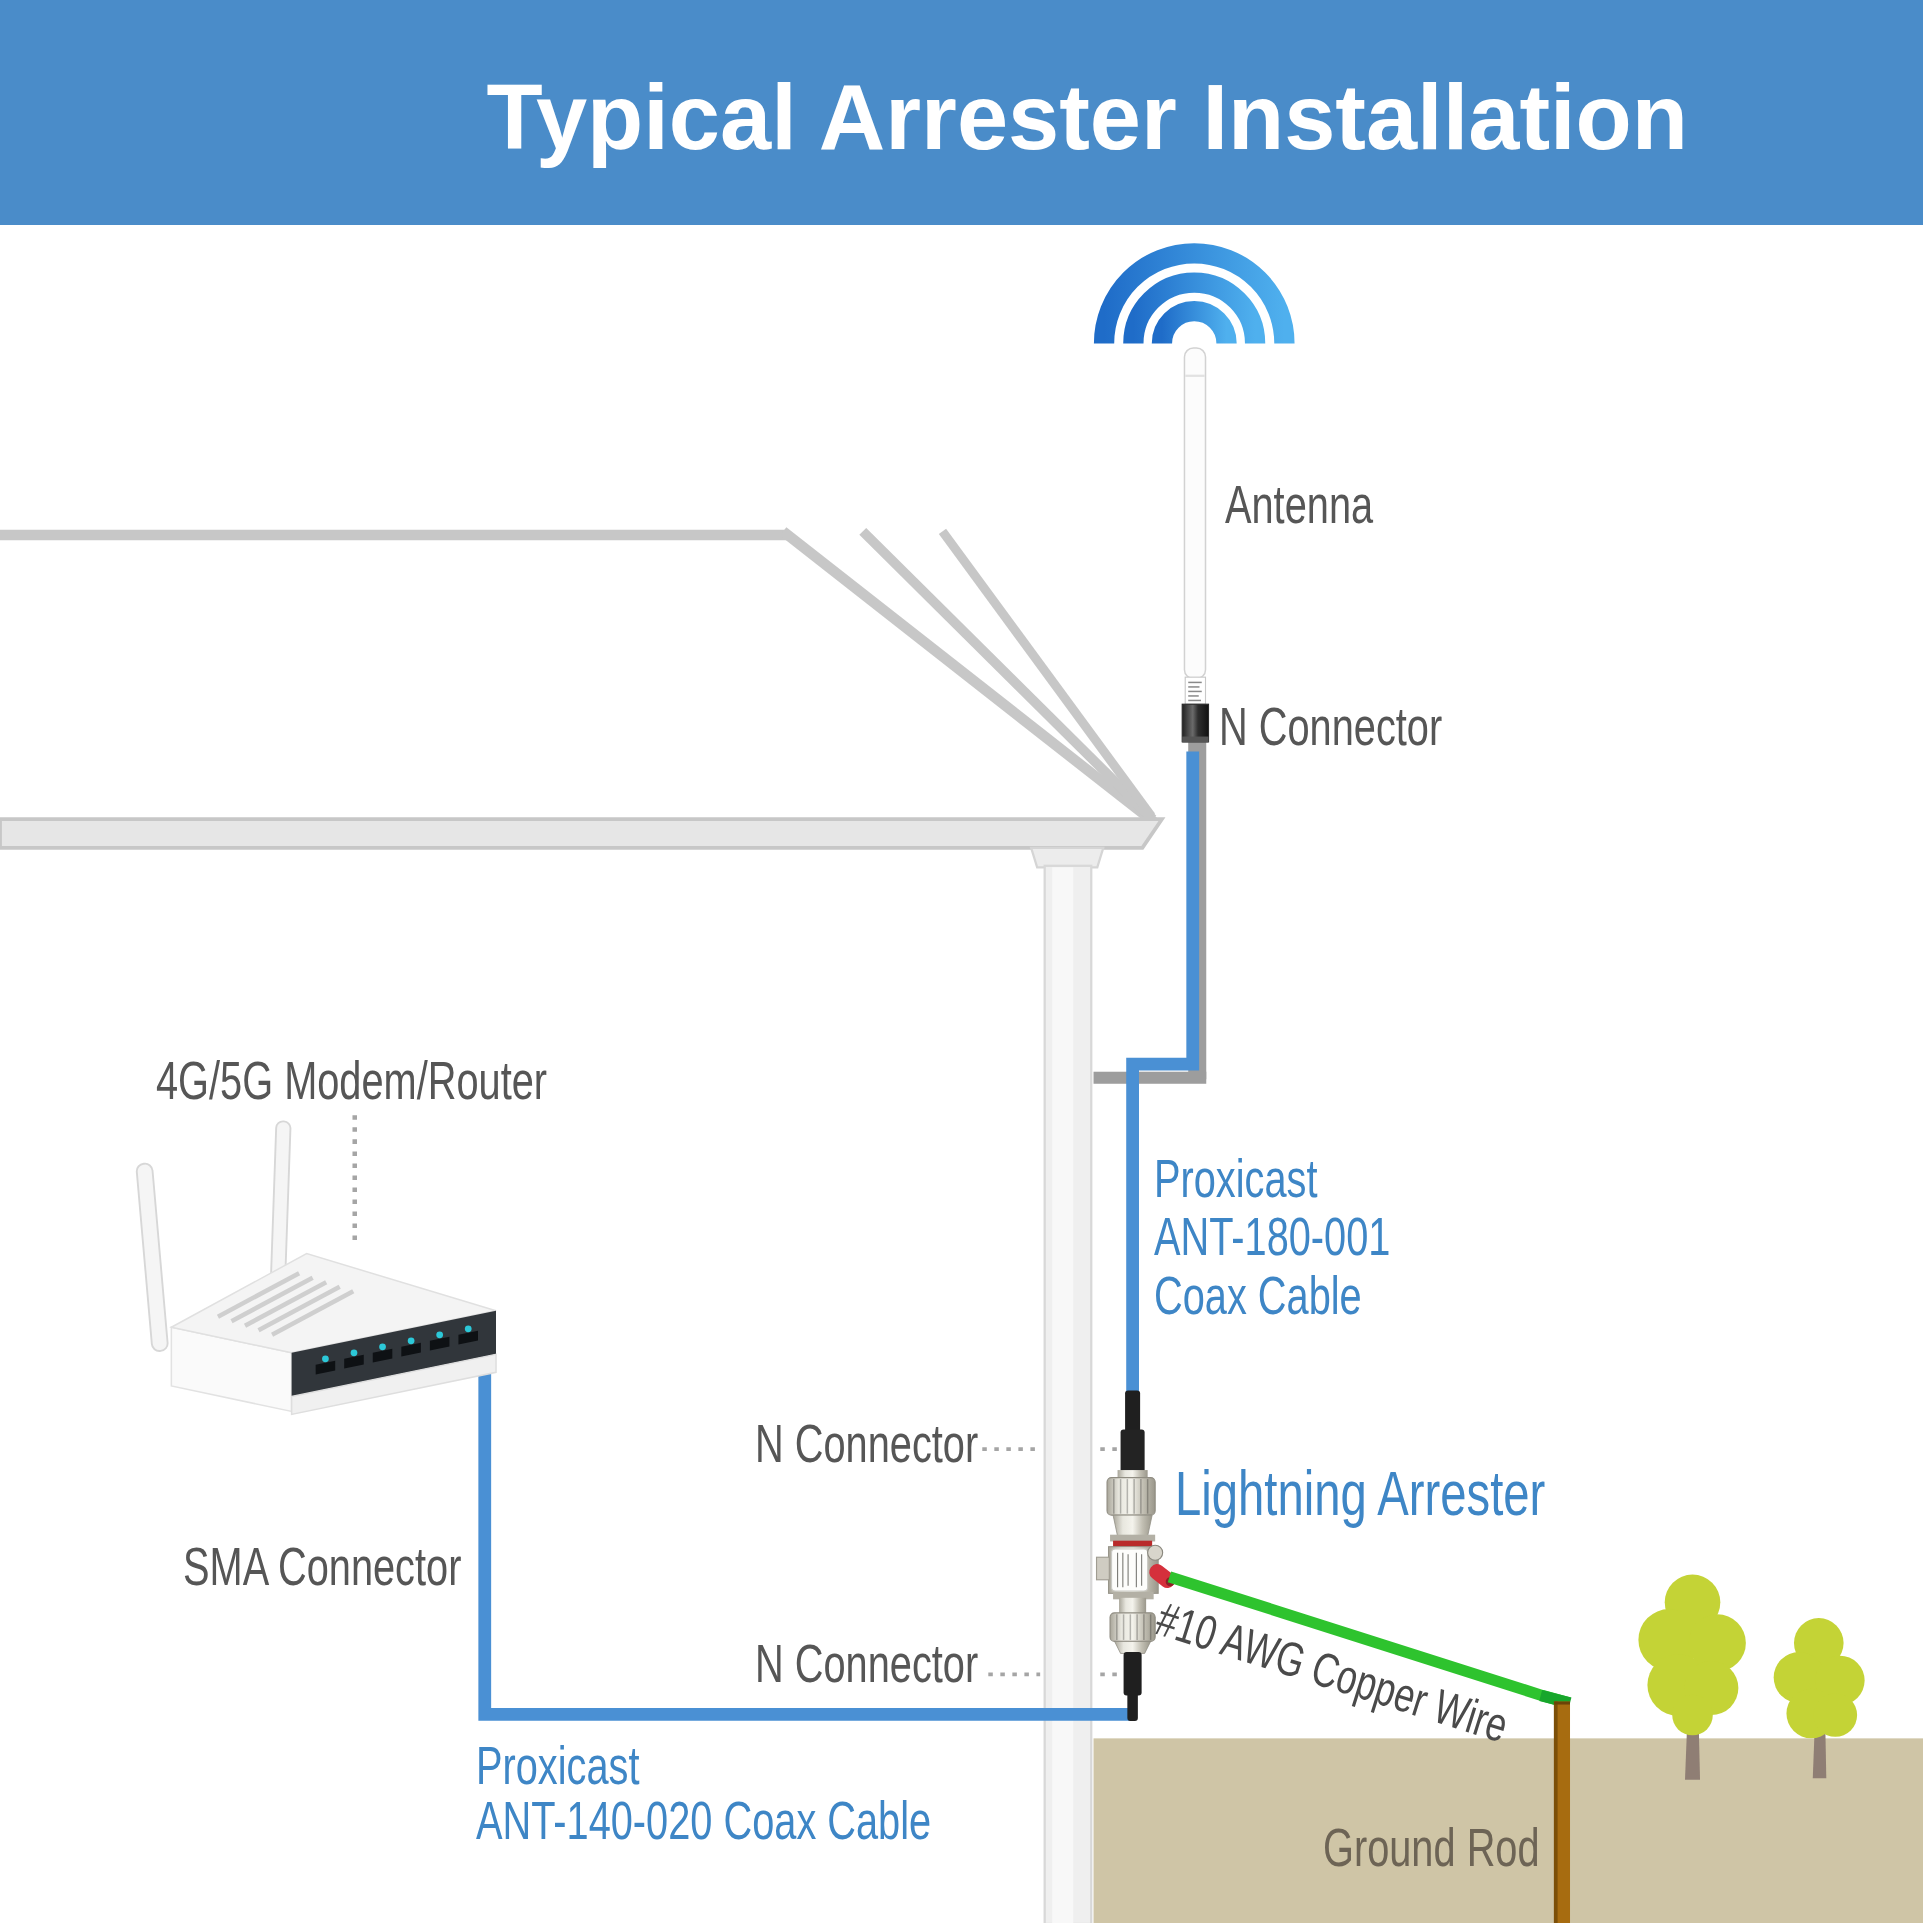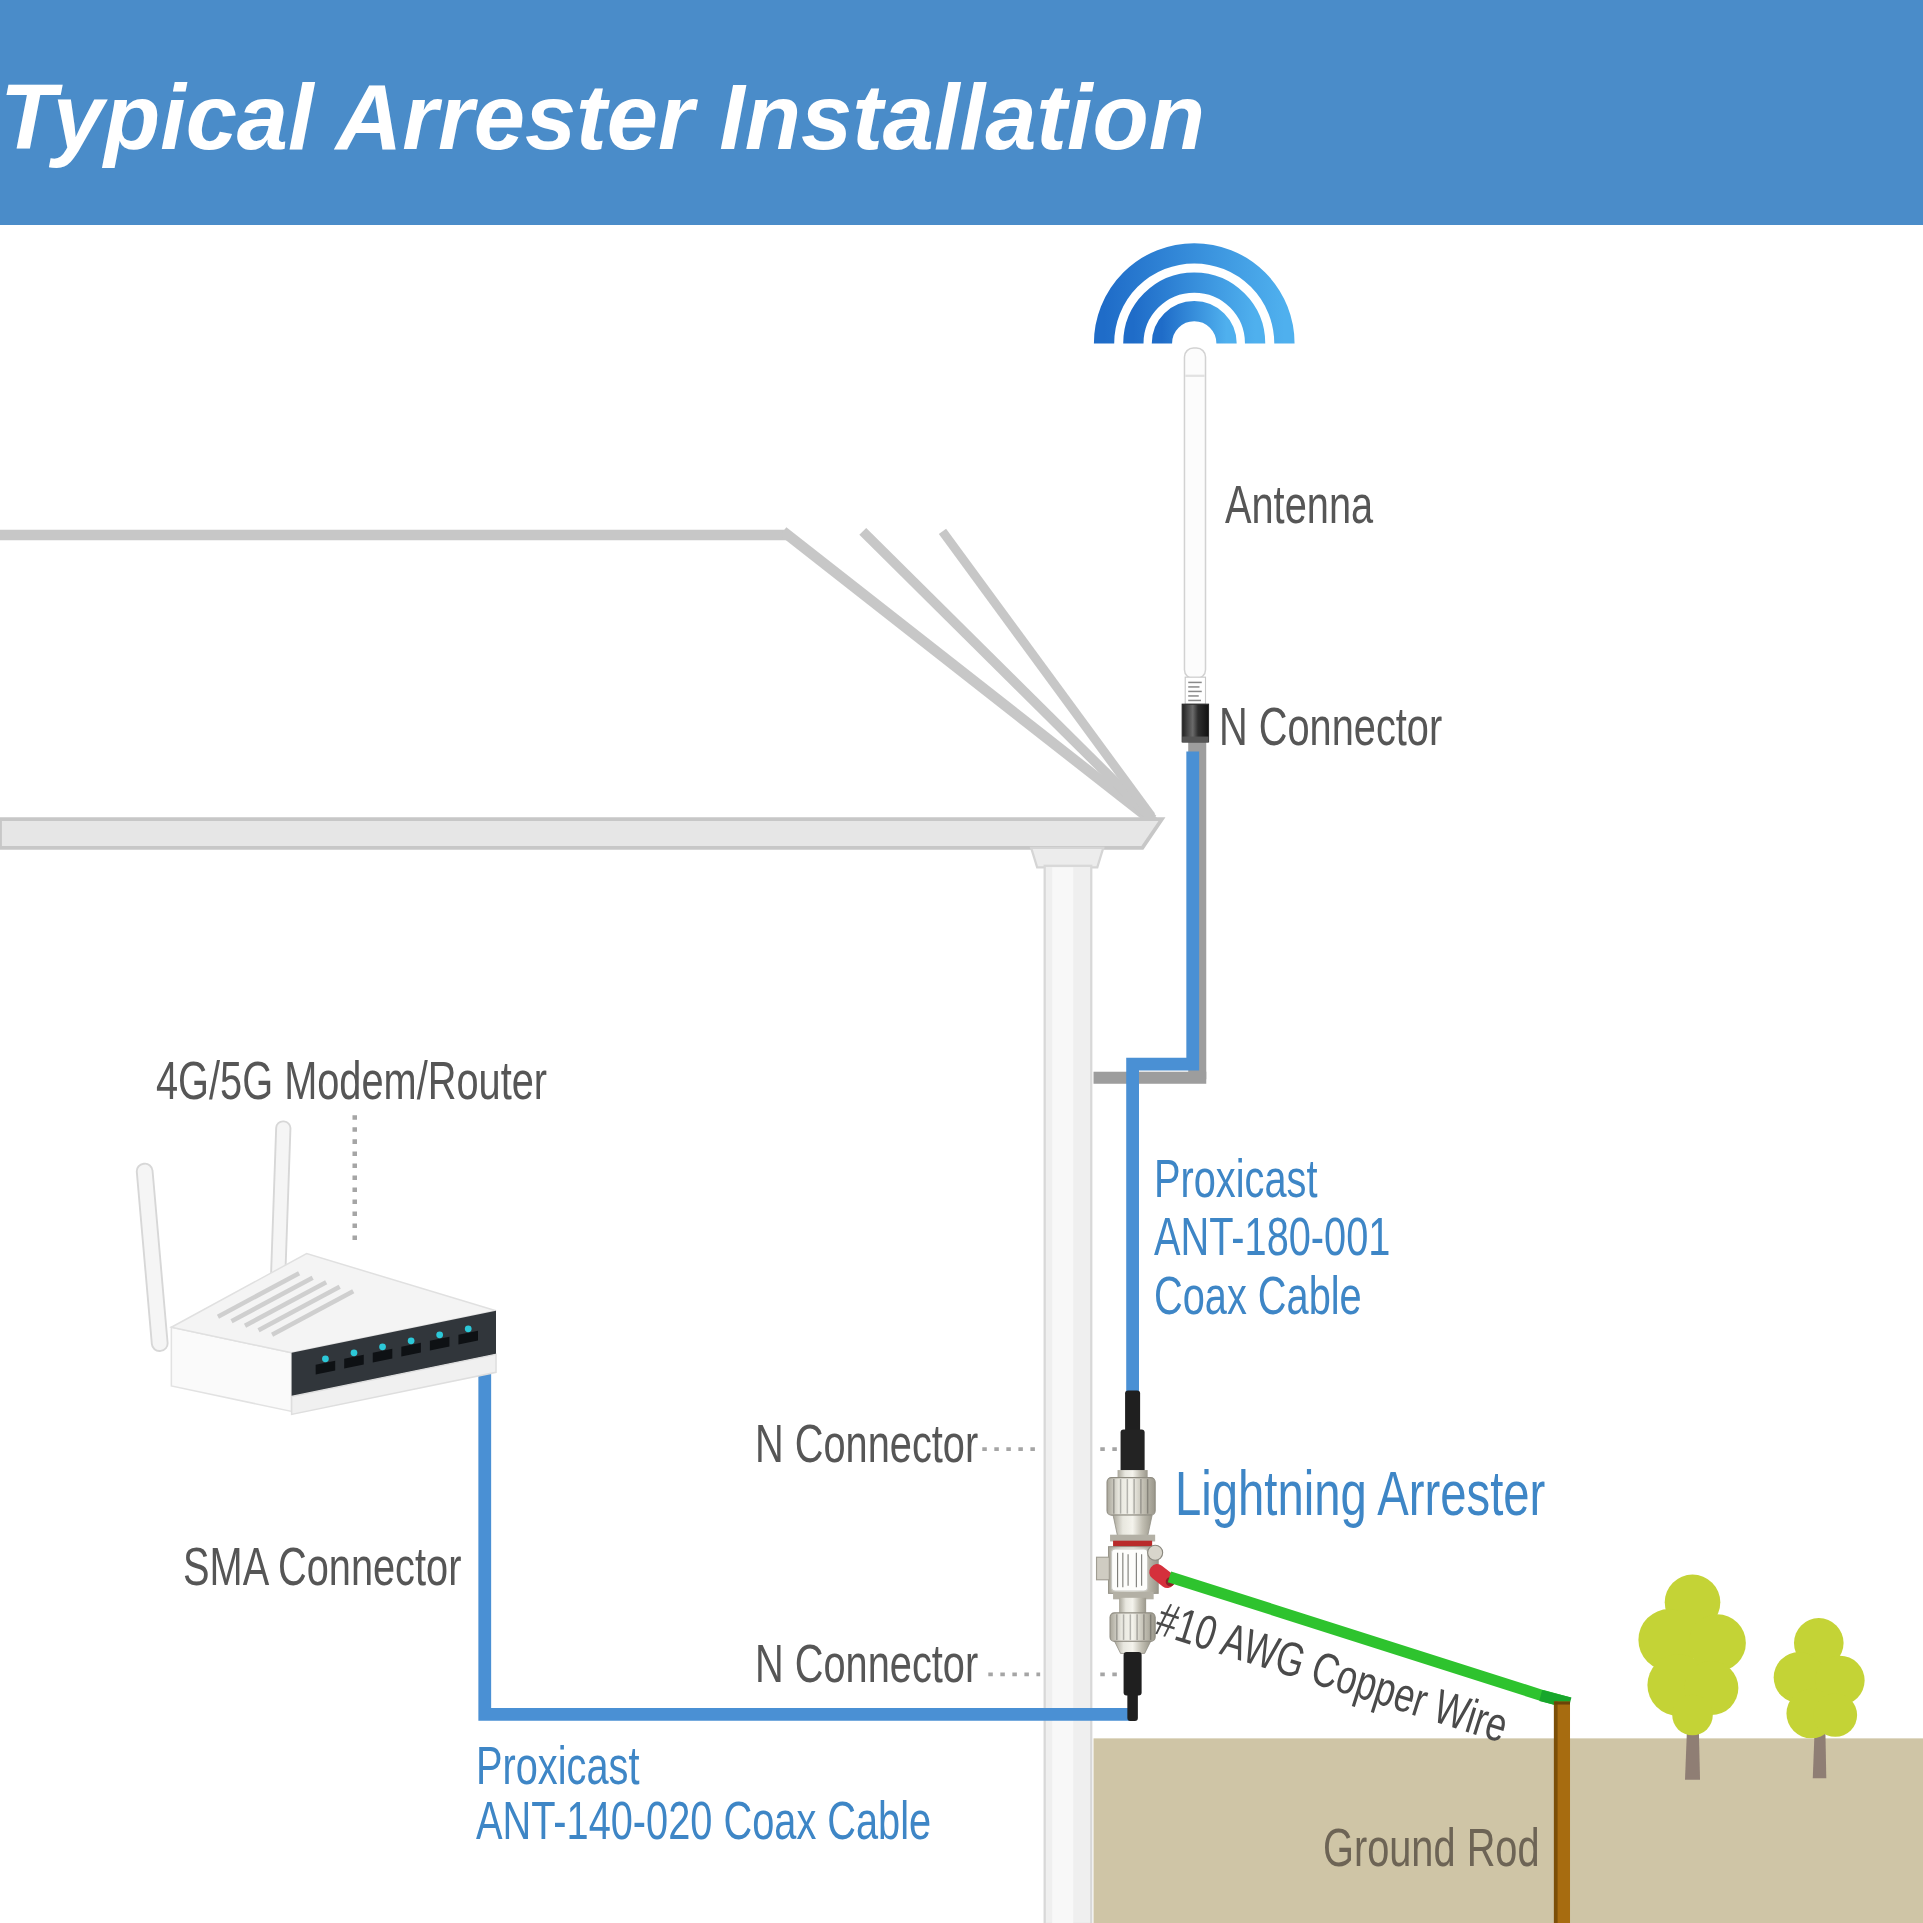--- a/index.html
+++ b/index.html
@@ -1,20 +1,20 @@
 <!DOCTYPE html>
 <html style="font-size:12px"><head>
 <meta charset="utf-8">
 <style>
   html,body{margin:0;padding:0;background:#ffffff;}
   .canvas{position:relative;width:1924px;height:1924px;overflow:hidden;
           font-family:"Liberation Sans",sans-serif;background:#ffffff;}
   .hdr{position:absolute;left:0;top:0;width:1924px;height:225px;background:#4a8cc9;}
-  .hdr .title{position:absolute;left:0;top:65px;width:1688px;text-align:left;
-          color:#ffffff;font-size:92px;font-weight:bold;white-space:nowrap;font-style:italic;}
+  .hdr .title{position:absolute;left:0;top:65px;width:1688px;text-align:right;
+          color:#ffffff;font-size:92px;font-weight:bold;white-space:nowrap;}
   .scene{position:absolute;left:0;top:0;}
   .lbl{position:absolute;font-size:53px;color:#565656;white-space:nowrap;
        transform:scaleX(0.75);transform-origin:0 0;line-height:1.1;}
   .lbl.blue{color:#3e86c6;}
   .lbl.big{font-size:63px;}
   .lbl.olive{color:#6d6455;}
   .lbl.rot{transform:rotate(17.5deg) scaleX(0.75);}
 </style>
 </head>
 <body>

